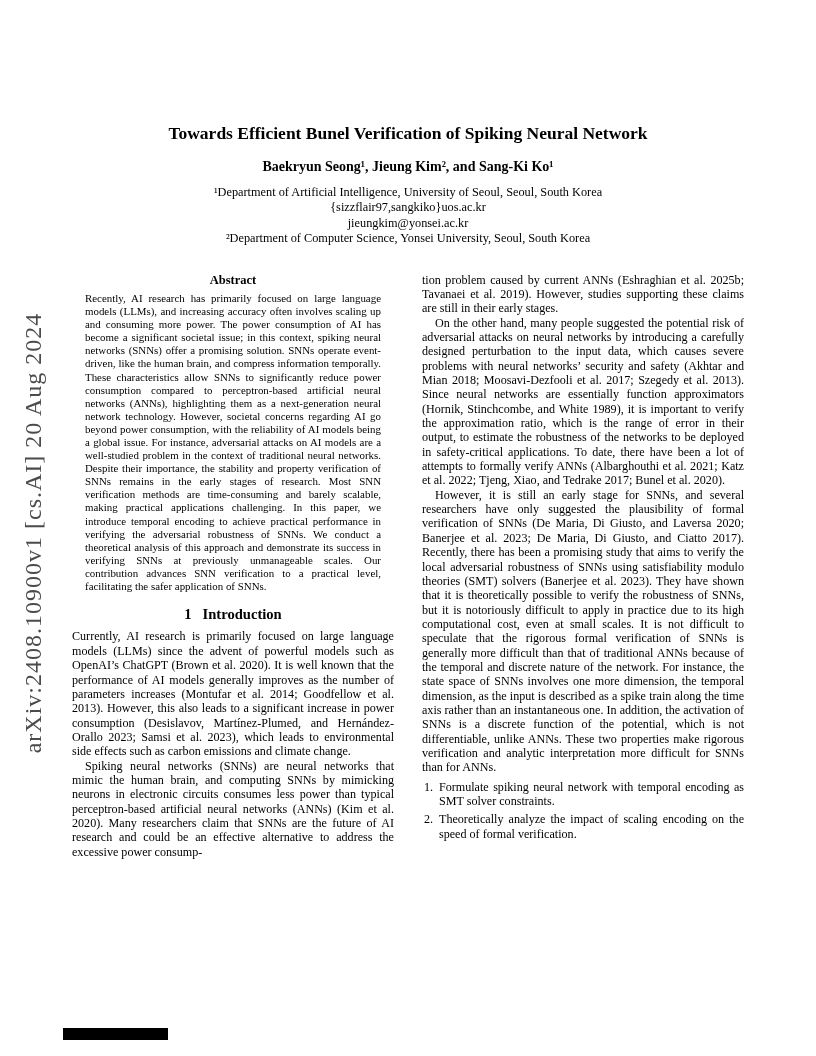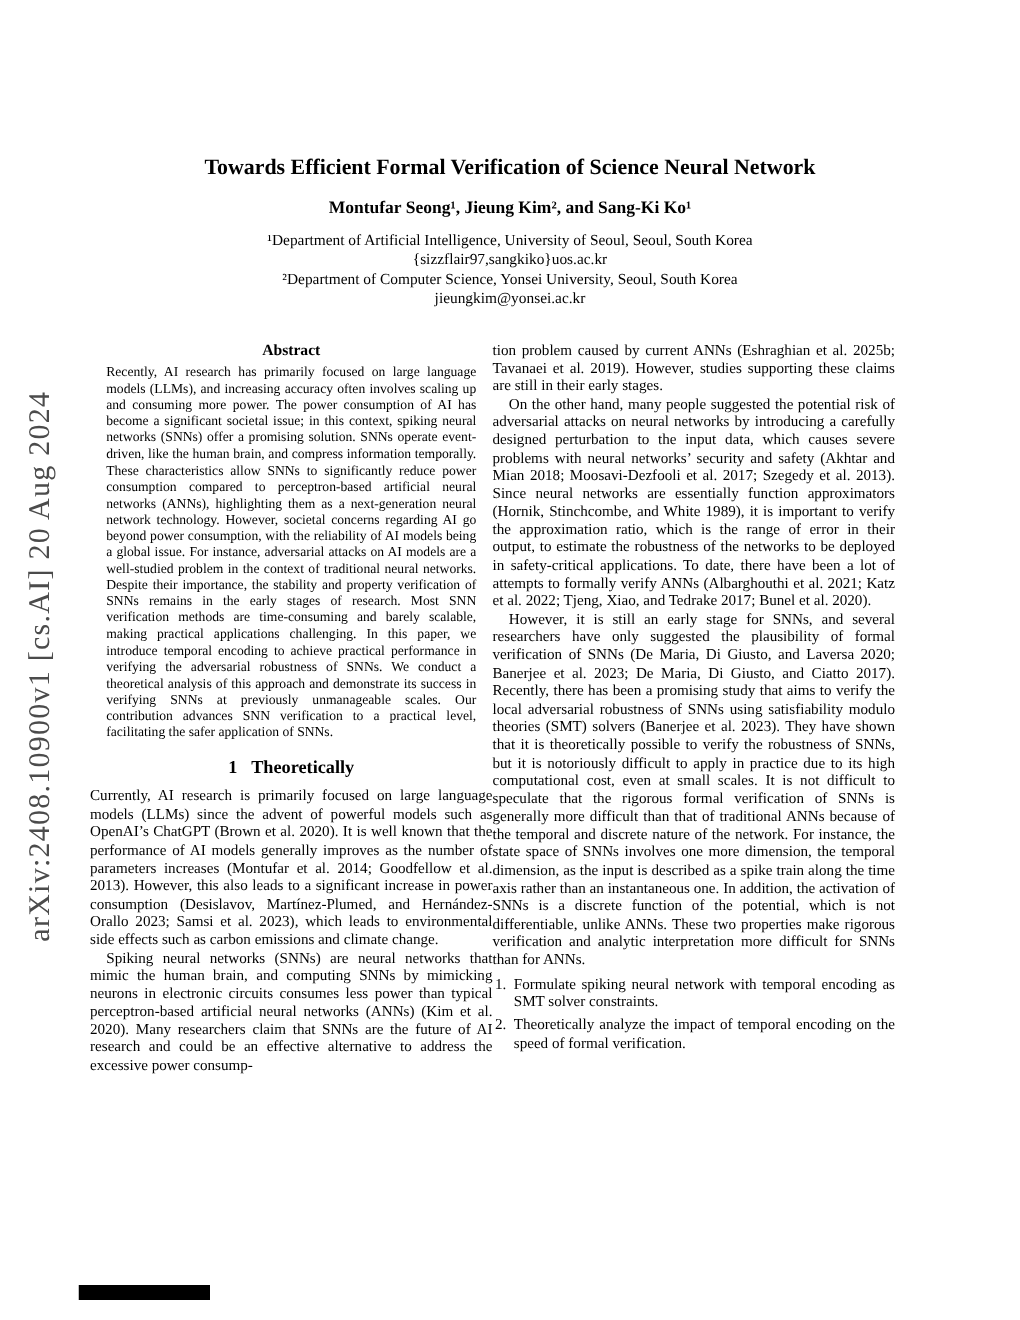--- a/index.html
+++ b/index.html
@@ -37,20 +37,21 @@
     margin-top: 15px;
   }
   .affiliations {
     margin-top: 10px;
     text-align: center;
     font-size: 12.3px;
     line-height: 15.4px;
   }
   .columns {
     display: flex;
+    gap: 28px;
     margin-top: 26px;
   }
   .col {
     width: 322px;
     font-size: 12.1px;
     line-height: 14.35px;
     text-align: justify;
   }
   .abstract-heading {
     text-align: center;
@@ -94,58 +95,58 @@
     background: #000;
   }
 </style>
 </head>
 <body>
 
 <div class="page">
 
   <div class="arxiv-watermark">arXiv:2408.10900v1  [cs.AI]  20 Aug 2024</div>
 
-  <div class="paper-title">Towards Efficient Formal Verification of Science Neural Network</div>
+  <div class="paper-title">Towards Efficient Bunel Verification of Spiking Neural Network</div>
 
-  <div class="author-line">Montufar Seong¹, Jieung Kim², and Sang-Ki Ko¹</div>
+  <div class="author-line">Baekryun Seong¹, Jieung Kim², and Sang-Ki Ko¹</div>
 
   <div class="affiliations">
     <div>¹Department of Artificial Intelligence, University of Seoul, Seoul, South Korea</div>
     <div>{sizzflair97,sangkiko}uos.ac.kr</div>
+    <div>jieungkim@yonsei.ac.kr</div>
     <div>²Department of Computer Science, Yonsei University, Seoul, South Korea</div>
-    <div>jieungkim@yonsei.ac.kr</div>
   </div>
 
   <div class="columns">
 
     <div class="col">
       <div class="abstract-heading">Abstract</div>
       <p class="abstract-text">Recently, AI research has primarily focused on large language models (LLMs), and increasing accuracy often involves scaling up and consuming more power. The power consumption of AI has become a significant societal issue; in this context, spiking neural networks (SNNs) offer a promising solution. SNNs operate event-driven, like the human brain, and compress information temporally. These characteristics allow SNNs to significantly reduce power consumption compared to perceptron-based artificial neural networks (ANNs), highlighting them as a next-generation neural network technology. However, societal concerns regarding AI go beyond power consumption, with the reliability of AI models being a global issue. For instance, adversarial attacks on AI models are a well-studied problem in the context of traditional neural networks. Despite their importance, the stability and property verification of SNNs remains in the early stages of research. Most SNN verification methods are time-consuming and barely scalable, making practical applications challenging. In this paper, we introduce temporal encoding to achieve practical performance in verifying the adversarial robustness of SNNs. We conduct a theoretical analysis of this approach and demonstrate its success in verifying SNNs at previously unmanageable scales. Our contribution advances SNN verification to a practical level, facilitating the safer application of SNNs.</p>
 
       <div class="section-heading">
-        <span class="sec-num">1</span><span>Theoretically</span>
+        <span class="sec-num">1</span><span>Introduction</span>
       </div>
 
       <p class="para">Currently, AI research is primarily focused on large language models (LLMs) since the advent of powerful models such as OpenAI’s ChatGPT (Brown et al. 2020). It is well known that the performance of AI models generally improves as the number of parameters increases (Montufar et al. 2014; Goodfellow et al. 2013). However, this also leads to a significant increase in power consumption (Desislavov, Martínez-Plumed, and Hernández-Orallo 2023; Samsi et al. 2023), which leads to environmental side effects such as carbon emissions and climate change.</p>
       <p class="para indent">Spiking neural networks (SNNs) are neural networks that mimic the human brain, and computing SNNs by mimicking neurons in electronic circuits consumes less power than typical perceptron-based artificial neural networks (ANNs) (Kim et al. 2020). Many researchers claim that SNNs are the future of AI research and could be an effective alternative to address the excessive power consump-</p>
     </div>
 
     <div class="col">
       <p class="para">tion problem caused by current ANNs (Eshraghian et al. 2025b; Tavanaei et al. 2019). However, studies supporting these claims are still in their early stages.</p>
       <p class="para indent">On the other hand, many people suggested the potential risk of adversarial attacks on neural networks by introducing a carefully designed perturbation to the input data, which causes severe problems with neural networks’ security and safety (Akhtar and Mian 2018; Moosavi-Dezfooli et al. 2017; Szegedy et al. 2013). Since neural networks are essentially function approximators (Hornik, Stinchcombe, and White 1989), it is important to verify the approximation ratio, which is the range of error in their output, to estimate the robustness of the networks to be deployed in safety-critical applications. To date, there have been a lot of attempts to formally verify ANNs (Albarghouthi et al. 2021; Katz et al. 2022; Tjeng, Xiao, and Tedrake 2017; Bunel et al. 2020).</p>
       <p class="para indent">However, it is still an early stage for SNNs, and several researchers have only suggested the plausibility of formal verification of SNNs (De Maria, Di Giusto, and Laversa 2020; Banerjee et al. 2023; De Maria, Di Giusto, and Ciatto 2017). Recently, there has been a promising study that aims to verify the local adversarial robustness of SNNs using satisfiability modulo theories (SMT) solvers (Banerjee et al. 2023). They have shown that it is theoretically possible to verify the robustness of SNNs, but it is notoriously difficult to apply in practice due to its high computational cost, even at small scales. It is not difficult to speculate that the rigorous formal verification of SNNs is generally more difficult than that of traditional ANNs because of the temporal and discrete nature of the network. For instance, the state space of SNNs involves one more dimension, the temporal dimension, as the input is described as a spike train along the time axis rather than an instantaneous one. In addition, the activation of SNNs is a discrete function of the potential, which is not differentiable, unlike ANNs. These two properties make rigorous verification and analytic interpretation more difficult for SNNs than for ANNs.</p>
 
       <div class="contributions">
         <div class="contrib-item">
           <span class="contrib-marker">1.</span>
           <div class="contrib-text">Formulate spiking neural network with temporal encoding as SMT solver constraints.</div>
         </div>
         <div class="contrib-item">
           <span class="contrib-marker">2.</span>
-          <div class="contrib-text">Theoretically analyze the impact of temporal encoding on the speed of formal verification.</div>
+          <div class="contrib-text">Theoretically analyze the impact of scaling encoding on the speed of formal verification.</div>
         </div>
       </div>
     </div>
 
   </div>
 
   <div class="black-bar"></div>
 
 </div>
 

